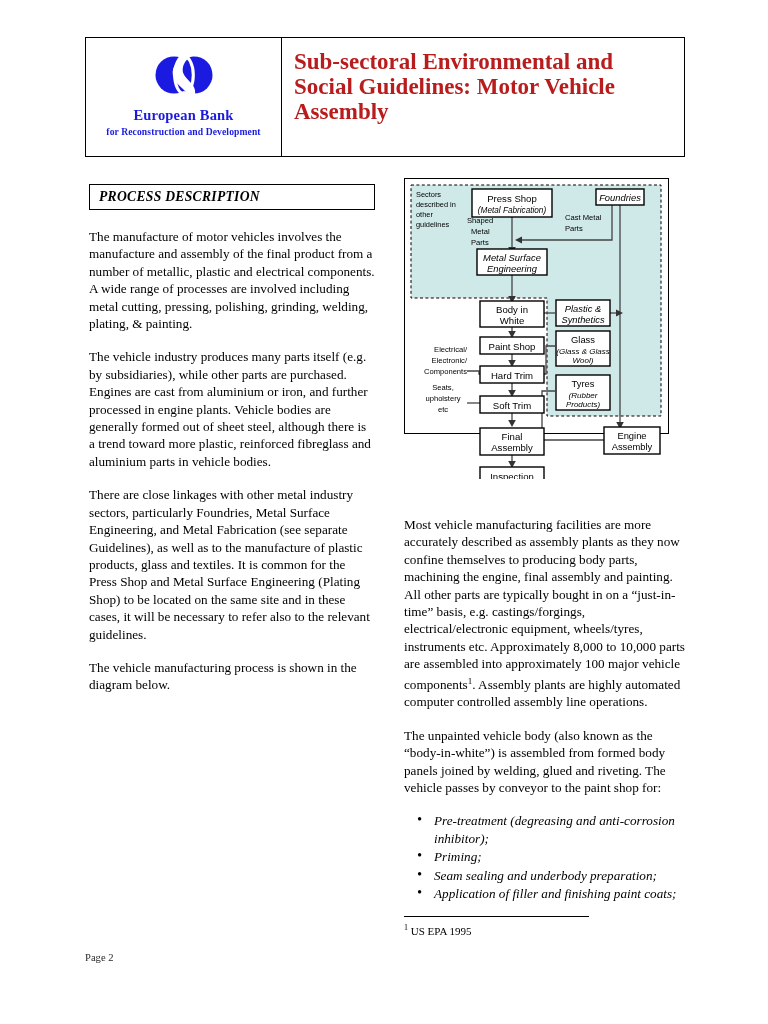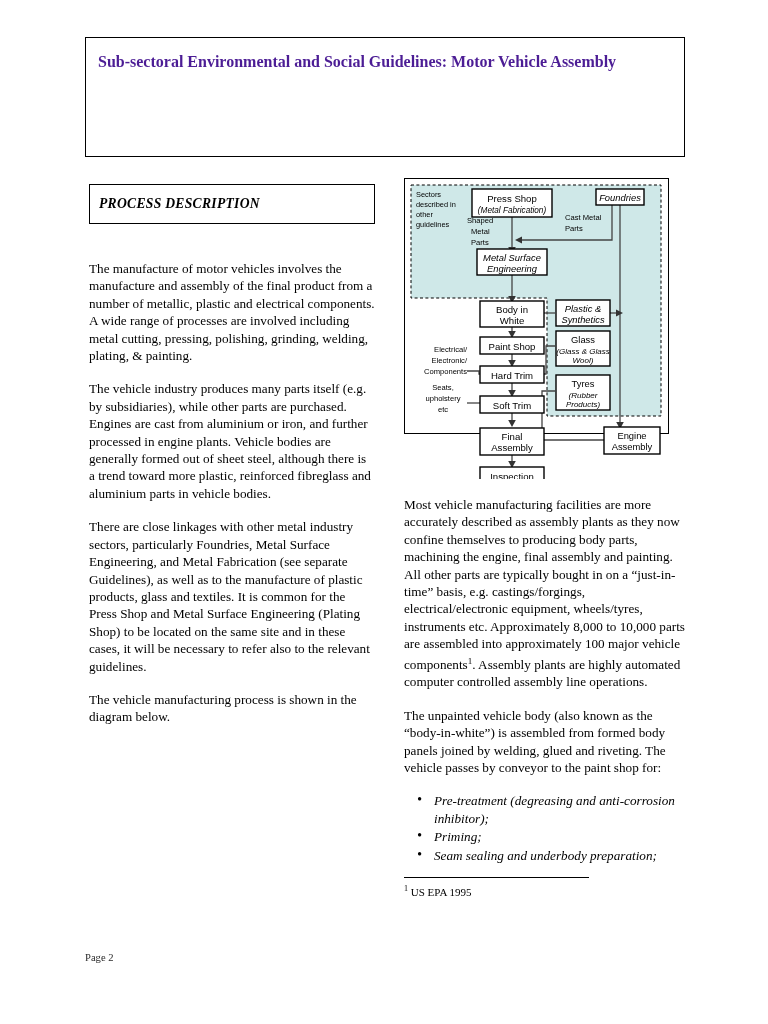--- a/index.html
+++ b/index.html
@@ -67,64 +67,64 @@
     white-space: nowrap;
   }
   .header-title-cell {
     flex: 1;
     box-sizing: border-box;
     padding: 11px 10px 0 12px;
   }
   .header-title {
     font-family: "Liberation Serif", serif;
     font-weight: bold;
-    font-size: 16px;
+    font-size: 23px;
     line-height: 25px;
-    color: #4c1d95;
+    color: #b91c1c;
   }
 
   
   .col-left {
     position: absolute;
     left: 89px;
     top: 184px;
     width: 286px;
   }
   .col-right {
     position: absolute;
     left: 404px;
     top: 178px;
     width: 282px;
   }
 
   .section-box {
     border: 1.4px solid #000;
     box-sizing: border-box;
     width: 286px;
-    height: 40px;
+    height: 26px;
     display: flex;
     align-items: center;
     padding-left: 9px;
   }
   .section-box-title {
     font-family: "Liberation Serif", serif;
     font-weight: bold;
     font-style: italic;
     font-size: 13.6px;
     letter-spacing: 0.3px;
   }
 
   p.body {
     font-family: "Liberation Serif", serif;
     font-size: 13.2px;
     line-height: 17.4px;
     margin: 0 0 16px 0;
     text-align: left;
   }
-  .col-left p.body:first-of-type { margin-top: 36px; }
+  .col-left p.body:first-of-type { margin-top: 18px; }
 
   ul.bullets {
     margin: 13px 0 0 0;
     padding-left: 30px;
     list-style: none;
     font-style: italic;
   }
   ul.bullets li {
     font-family: "Liberation Serif", serif;
     font-size: 13.2px;
@@ -183,20 +183,36 @@
     background: #ffffff;
   }
   .diagram-wrap svg { display: block; }
 </style>
 </head>
 <body>
 
 <div class="page">
 
   <div class="header-table">
+    <div class="header-logo-cell">
+      <svg class="logo-mark" viewBox="0 0 100 100">
+        <g fill="#1a1ae0">
+          <circle cx="34" cy="50" r="30"></circle>
+          <circle cx="66" cy="50" r="30"></circle>
+        </g>
+        <path d="M62 17 C40 22, 30 36, 32 50 C34 66, 54 72, 56 84 C57 90, 50 93, 42 92
+                 C52 96, 66 92, 68 80 C70 64, 50 57, 48 44 C47 33, 54 22, 66 18 Z" fill="#ffffff"></path>
+        <path d="M24 26 C36 17, 56 14, 66 18 C54 22, 47 33, 48 44 C50 57, 70 64, 68 80
+                 C67 88, 60 93, 50 95 C64 95, 76 86, 78 72 C80 55, 58 48, 57 36
+                 C56 28, 62 21, 72 20 Z" fill="none"></path>
+        <ellipse cx="50" cy="50" rx="15" ry="30" fill="none" stroke="#ffffff" stroke-width="5"></ellipse>
+      </svg>
+      <div class="logo-line1">European Bank</div>
+      <div class="logo-line2">for Reconstruction and Development</div>
+    </div>
     <div class="header-title-cell">
       <div class="header-title">Sub-sectoral Environmental and Social Guidelines: Motor Vehicle Assembly</div>
     </div>
   </div>
 
   <div class="col-left">
     <div class="section-box">
       <span class="section-box-title">PROCESS DESCRIPTION</span>
     </div>
     <p class="body">The manufacture of motor vehicles involves the manufacture and assembly of the final product from a number of metallic, plastic and electrical components.  A wide range of processes are involved including metal cutting, pressing, polishing, grinding, welding, plating, &amp; painting.</p>
@@ -363,28 +379,29 @@
       </g>
 
       <g>
         <rect x="199" y="248" width="56" height="27" fill="#fff" stroke="#000" stroke-width="1.4"></rect>
         <text x="227" y="260" font-size="9.4" text-anchor="middle">Engine</text>
         <text x="227" y="271" font-size="9.4" text-anchor="middle">Assembly</text>
       </g>
     </svg>
   </div>
 
-  <div class="col-right" style="top:496px;">
+  <div class="col-right" style="top:516px;">
     <p class="body"><span>Most vehicle manufacturing facilities are more accurately described as assembly plants as they now confine themselves to producing body parts, machining the engine, final assembly and painting.  All other parts are typically bought in on a “just-in-time” basis, e.g. castings/forgings, electrical/electronic equipment, wheels/tyres, instruments etc.  Approximately 8,000 to 10,000 parts are assembled into approximately 100 major vehicle components</span><sup class="fn">1</sup>. <span>Assembly plants are highly automated computer controlled assembly line operations.</span></p>
     <p class="body">The unpainted vehicle body (also known as the “body-in-white”) is assembled from formed body panels joined by welding, glued and riveting.  The vehicle passes by conveyor to the paint shop for:</p>
 
     <ul class="bullets">
       <li>Pre-treatment (degreasing and anti-corrosion inhibitor);</li>
       <li>Priming;</li>
       <li>Seam sealing and underbody preparation;</li>
+      <li>Application of filler and finishing paint coats;</li>
     </ul>
 
     <div class="footnote-sep"></div>
     <div class="footnote-text"><sup>1</sup> <span>US EPA 1995</span></div>
   </div>
 
   <div class="footer">
     <div class="footer-right">Page 2</div>
   </div>
 

